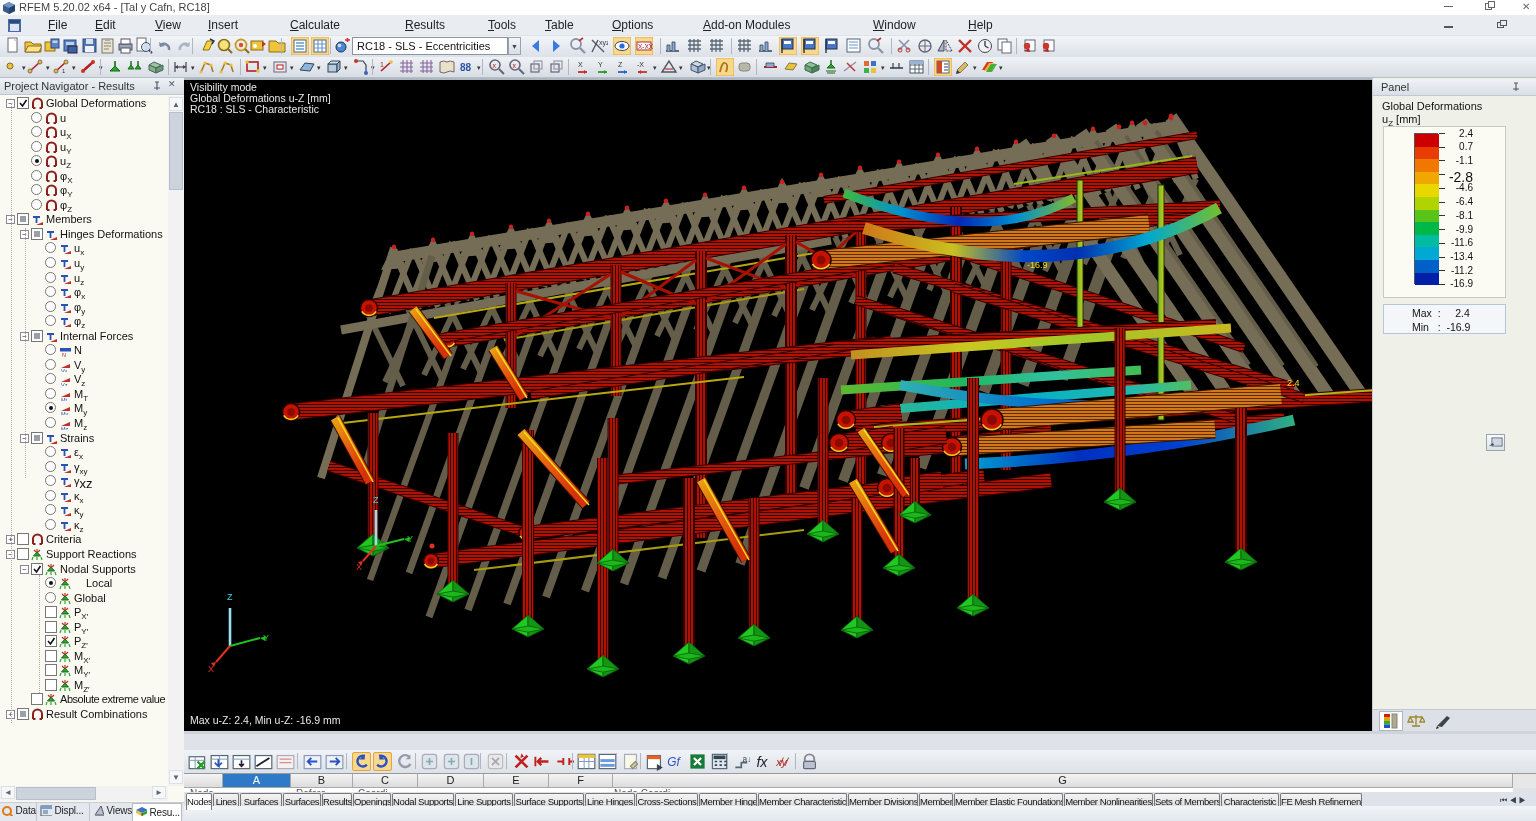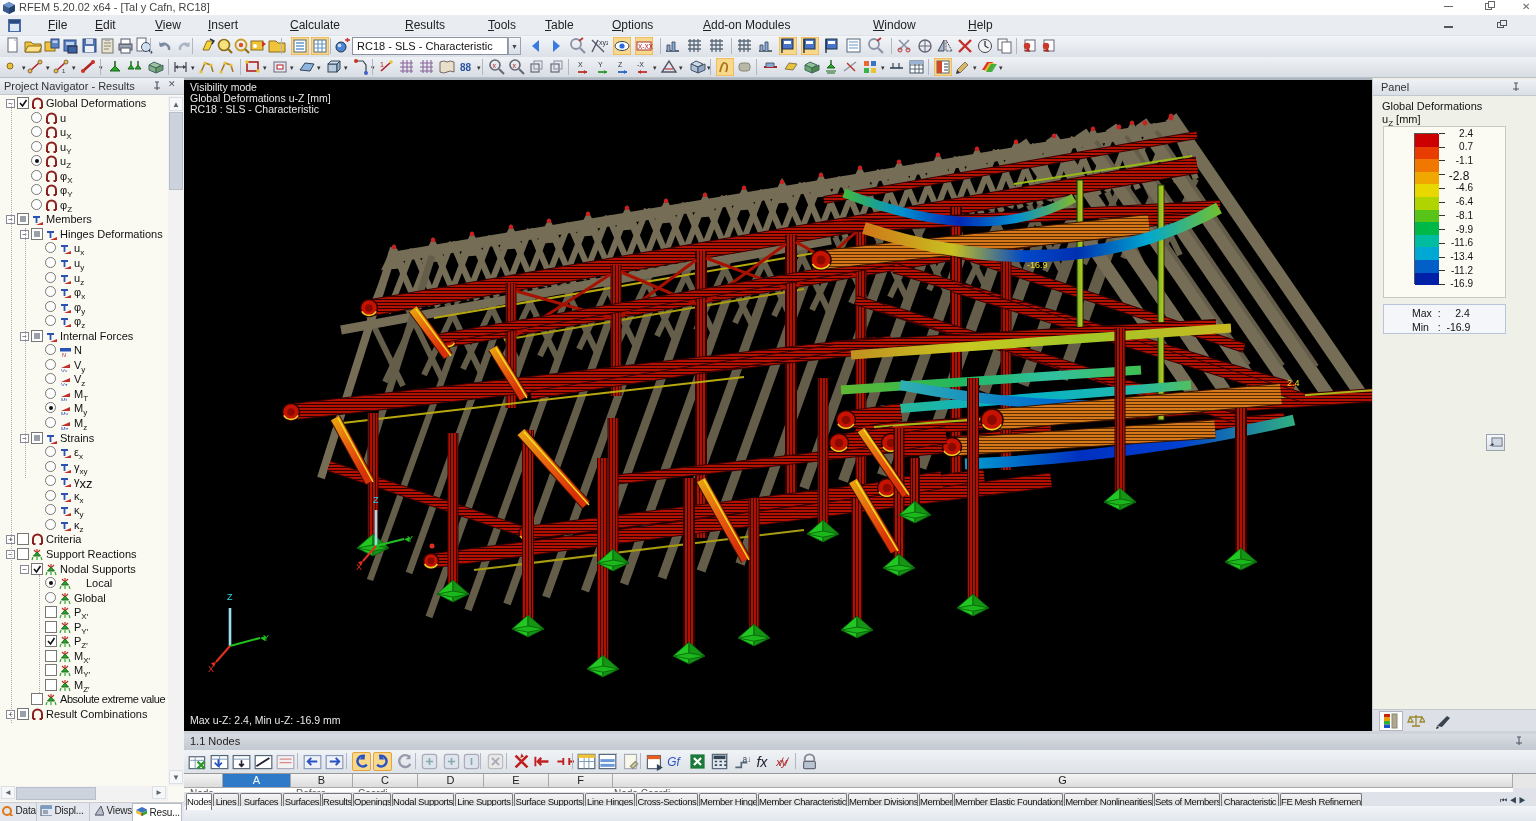--- a/index.html
+++ b/index.html
@@ -157,21 +157,21 @@
 <svg class="ico" style="left:311px;top:1px" viewBox="0 0 18 18">
         <rect x="0" y="0" width="18" height="18" fill="#f8d88a" stroke="#e8a33a"></rect>
         <rect x="3" y="3" width="12" height="12" fill="#fff" stroke="#567"></rect>
         <path d="M3 7 h12 M3 11 h12 M7 3 v12 M11 3 v12" stroke="#69c" stroke-width="1.2"></path>
       </svg>
 <svg class="ico" style="left:334px;top:1px" viewBox="0 0 18 18">
         <circle cx="7" cy="10" r="5" fill="#4a86d8" stroke="#234"></circle>
         <circle cx="5.5" cy="8.5" r="1.8" fill="#cfe2fa"></circle>
         <path d="M11 3 h5 M13.5 1 v4" stroke="#c33" stroke-width="1.6"></path>
       </svg>
-<div class="abs" style="left:352px;top:1px;width:156px;height:18px;background:#fff;border:1px solid #8a93a0;font-size:11px;color:#111;padding:2px 0 0 4px;overflow:hidden;white-space:nowrap">RC18 - SLS - Characteristic</div>
+<div class="abs" style="left:352px;top:1px;width:156px;height:18px;background:#fff;border:1px solid #8a93a0;font-size:11px;color:#111;padding:2px 0 0 4px;overflow:hidden;white-space:nowrap">RC18 - SLS - Eccentricities</div>
 <div class="abs" style="left:508px;top:1px;width:13px;height:18px;background:linear-gradient(#f4f6f9,#d8dee6);border:1px solid #9aa3b0;color:#445;font-size:7px;text-align:center;line-height:17px">▼</div>
 <svg class="ico" style="left:527px;top:1px" viewBox="0 0 18 18">
         <path d="M12 3 l-7 6 7 6 z" fill="#3a7ae0"></path>
       </svg>
 <svg class="ico" style="left:547px;top:1px" viewBox="0 0 18 18">
         <path d="M6 3 l7 6 -7 6 z" fill="#3a7ae0"></path>
       </svg>
 <svg class="ico" style="left:569px;top:1px" viewBox="0 0 18 18">
         <circle cx="7" cy="7" r="5" fill="none" stroke="#8a93a5" stroke-width="1.8"></circle>
         <path d="M11 11 l5 5" stroke="#8a93a5" stroke-width="2.2"></path>
@@ -1561,21 +1561,21 @@
 <div class="abs" style="left:0;top:126.0px;width:24px;height:12.7px;background:#0060c8"></div>
 <div class="abs" style="left:0;top:138.6px;width:24px;height:12.7px;background:#0020a8"></div>
 </div>
 <div class="abs" style="left:66px;top:55.0px;width:6px;height:1px;background:#333"></div>
 <div class="abs" style="left:72px;top:49.5px;font-size:10px;color:#111;width:28px;text-align:right">2.4</div>
 <div class="abs" style="left:66px;top:68.7px;width:6px;height:1px;background:#333"></div>
 <div class="abs" style="left:72px;top:63.2px;font-size:10px;color:#111;width:28px;text-align:right">0.7</div>
 <div class="abs" style="left:66px;top:82.4px;width:6px;height:1px;background:#333"></div>
 <div class="abs" style="left:72px;top:76.9px;font-size:10px;color:#111;width:28px;text-align:right">-1.1</div>
 <div class="abs" style="left:66px;top:96.2px;width:6px;height:1px;background:#333"></div>
-<div class="abs" style="left:72px;top:90.7px;font-size:12px;color:#111;width:28px;text-align:center">-2.8</div>
+<div class="abs" style="left:72px;top:90.7px;font-size:14px;color:#111;width:28px;text-align:right">-2.8</div>
 <div class="abs" style="left:66px;top:109.9px;width:6px;height:1px;background:#333"></div>
 <div class="abs" style="left:72px;top:104.4px;font-size:10px;color:#111;width:28px;text-align:right">-4.6</div>
 <div class="abs" style="left:66px;top:123.6px;width:6px;height:1px;background:#333"></div>
 <div class="abs" style="left:72px;top:118.1px;font-size:10px;color:#111;width:28px;text-align:right">-6.4</div>
 <div class="abs" style="left:66px;top:137.3px;width:6px;height:1px;background:#333"></div>
 <div class="abs" style="left:72px;top:131.8px;font-size:10px;color:#111;width:28px;text-align:right">-8.1</div>
 <div class="abs" style="left:66px;top:151.0px;width:6px;height:1px;background:#333"></div>
 <div class="abs" style="left:72px;top:145.5px;font-size:10px;color:#111;width:28px;text-align:right">-9.9</div>
 <div class="abs" style="left:66px;top:164.8px;width:6px;height:1px;background:#333"></div>
 <div class="abs" style="left:72px;top:159.3px;font-size:10px;color:#111;width:28px;text-align:right">-11.6</div>
@@ -1606,23 +1606,20 @@
           <path d="M9 2 v10 M3 4 h12 M3 4 l-2 5 h5 z M15 4 l-2 5 h5 z" stroke="#9a8a30" stroke-width="1.3" fill="none"></path>
           <path d="M5 13 h8" stroke="#9a8a30" stroke-width="1.6"></path>
         </svg></div>
 <div class="abs" style="left:62px;top:635px;width:22px;height:18px"><svg width="18" height="16">
           <path d="M2 13 L12 3 l3 2 -8 9 z" fill="#3a4450"></path>
           <path d="M2 13 l-1 3 3 -1 z" fill="#222"></path>
         </svg></div>
 </div>
 <div class="abs btm">
 <div class="abs" style="left:0;top:0;width:1352px;height:3px;background:#cfd4db"></div>
-<div class="abs bthead">1.1 Nodes<div class="abs" style="left:1330px;top:2px"><svg width="10" height="10">
-            <path d="M3 1 h4 M5 1 v6 M2 7 h6 M5 7 v2" stroke="#556" stroke-width="1.1" fill="none"></path>
-          </svg></div></div>
 <div class="abs bttools">
 <svg class="bico" style="left:4px;" viewBox="0 0 16 16">
           <rect x="1" y="4" width="13" height="10" fill="#fff" stroke="#567"></rect>
           <path d="M1 7 h13 M6 4 v10" stroke="#79b" stroke-width="0.8"></path>
           <path d="M8 8 l6 6 m0 -6 l-6 6" stroke="#2a9a2a" stroke-width="2"></path>
         </svg>
 <svg class="bico" style="left:26px;" viewBox="0 0 16 16">
           <rect x="1" y="3" width="14" height="11" fill="#fff" stroke="#567"></rect>
           <path d="M1 6 h14 M8 3 v11" stroke="#79b" stroke-width="0.8"></path>
           <path d="M4 9 l3 3 3 -3 M7 6 v6" stroke="#2a52c4" stroke-width="1.4" fill="none"></path>

